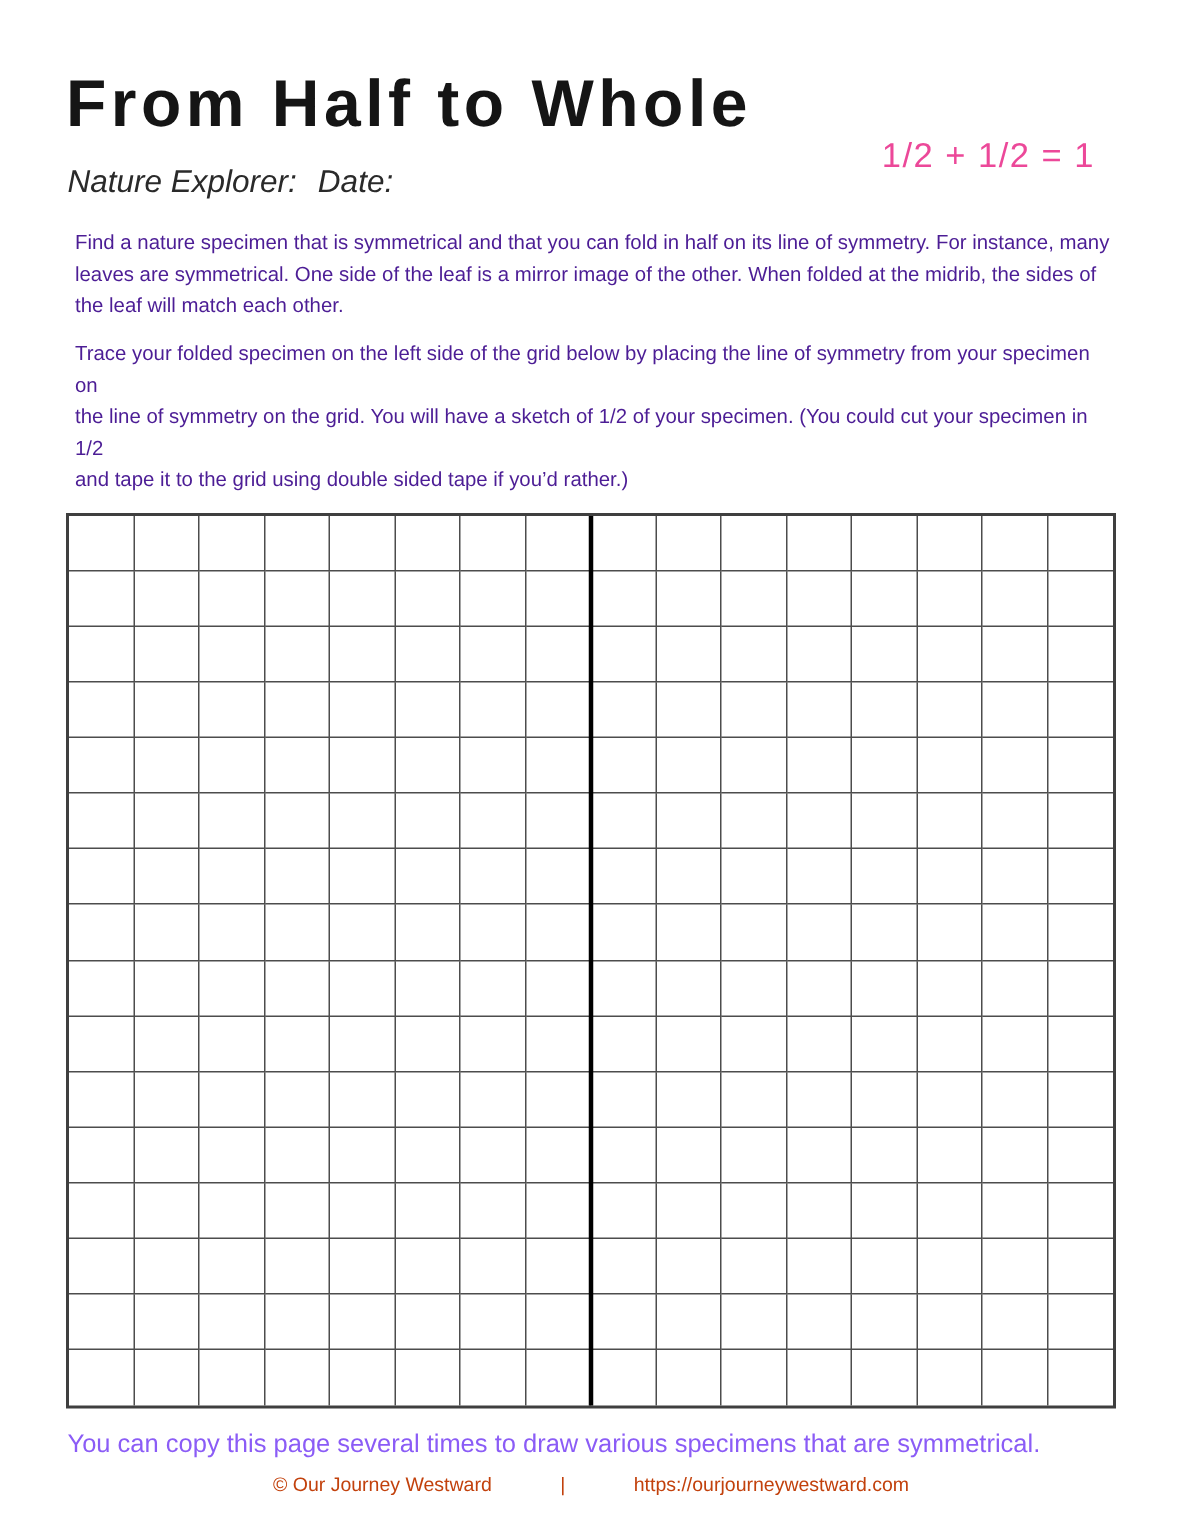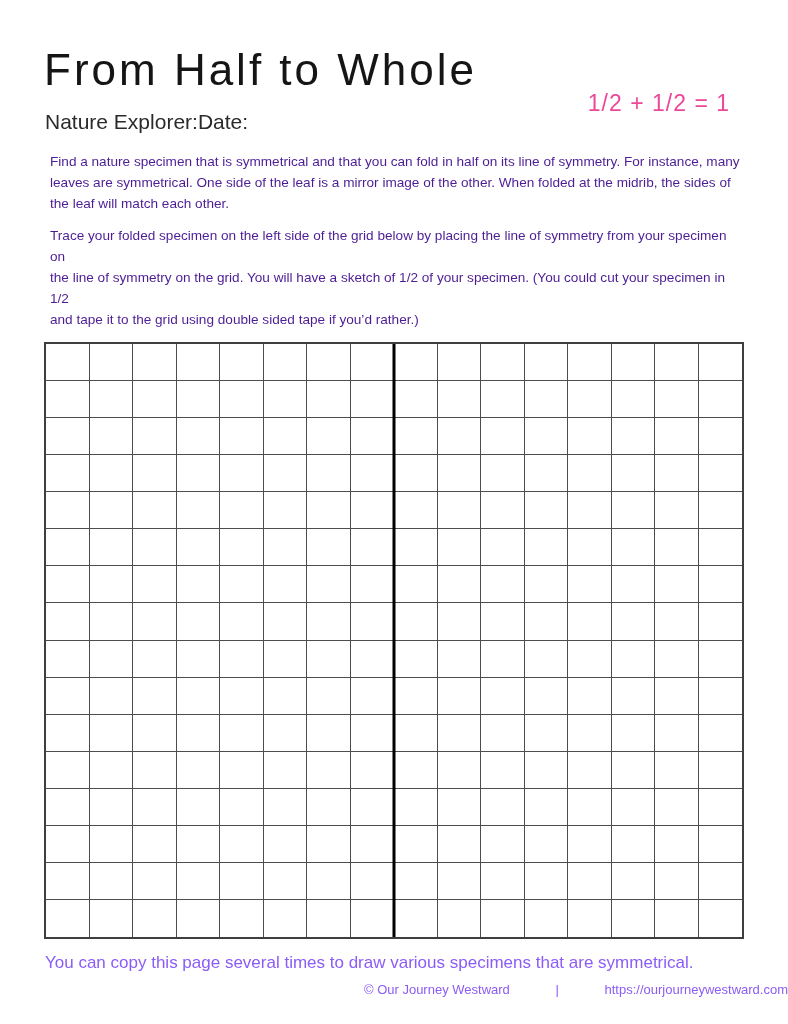--- a/index.html
+++ b/index.html
@@ -15,21 +15,21 @@
     color: #1d1d1d;
     overflow: hidden;
   }
   
   .page-title {
     position: absolute;
     left: 44px;
     top: 46px;
     font-size: 44px;
     line-height: 1.1;
-    font-weight: 400;
+    font-weight: 700;
     letter-spacing: 3px;
     color: #151515;
     white-space: nowrap;
   }
   .equation {
     position: absolute;
     right: 58px;
     top: 58px;
     font-size: 23px;
     letter-spacing: 1px;
@@ -40,27 +40,29 @@
   
   .name-date-row {
     position: absolute;
     left: 45px;
     top: 110px;
     font-size: 21px;
     color: #2a2a2a;
     white-space: nowrap;
     display: flex;
     align-items: baseline;
+    font-style: italic;
   }
   .name-date-row .blank {
     letter-spacing: 0px;
     color: #2a2a2a;
     margin-left: 6px;
   }
   .name-date-row .date-label {
+    margin-left: 14px;
   }
   
   .instructions {
     position: absolute;
     left: 50px;
     top: 151px;
     width: 692px;
   }
   .instructions p {
     margin: 0 0 11px 0;
@@ -103,23 +105,23 @@
     left: 45px;
     top: 953px;
     font-size: 17px;
     color: #8b5cf6;
   }
   .copyright-row {
     position: absolute;
     left: 0;
     right: 0;
     top: 982px;
-    text-align: right;
+    text-align: center;
     font-size: 13px;
-    color: #8b5cf6;
+    color: #c2410c;
   }
   .copyright-row .sep {
     display: inline-block;
     margin: 0 42px;
   }
 </style>
 </head>
 <body>
 
 <div class="page-title">From Half to Whole</div>

